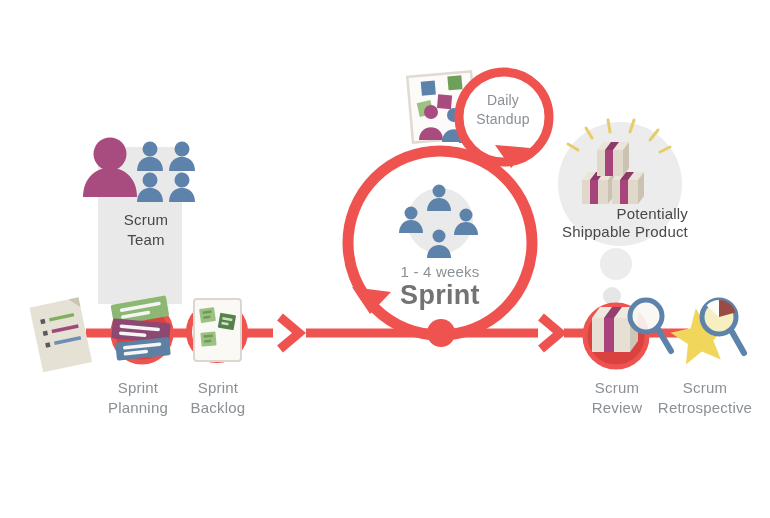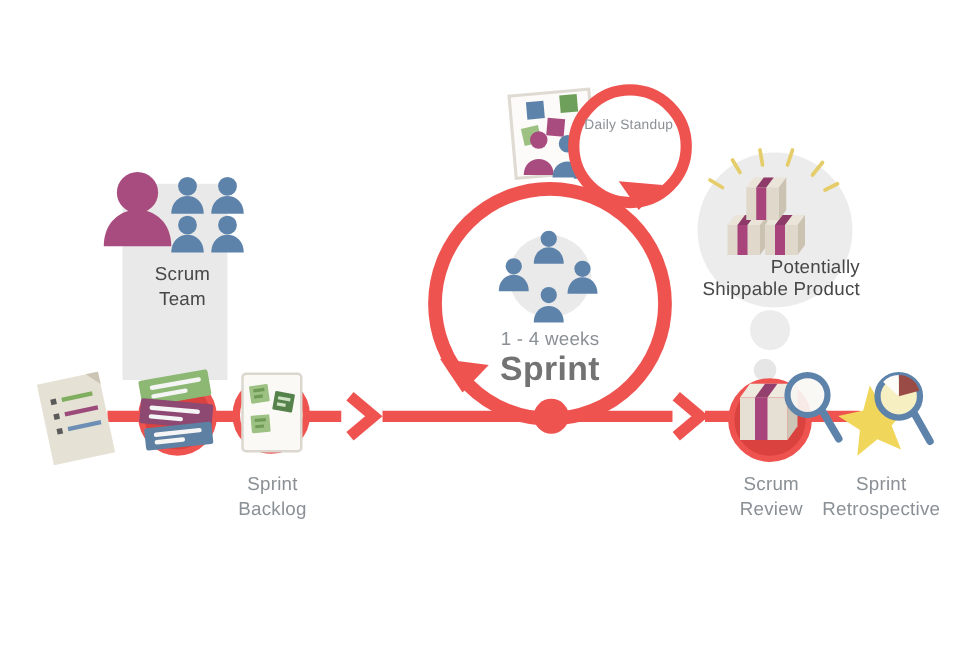--- a/index.html
+++ b/index.html
@@ -2,21 +2,21 @@
 <html><head>
 <meta charset="utf-8">
 <style>
   html,body{margin:0;padding:0;background:#fff;}
   #stage{position:relative;width:770px;height:518px;background:#ffffff;overflow:hidden;
          font-family:"Liberation Sans",sans-serif;}
   #stage svg{position:absolute;left:0;top:0;}
   .lbl{position:absolute;font-size:15px;line-height:20px;color:#8A9095;text-align:center;
        letter-spacing:.2px;}
   .lbl-dark{color:#474747;font-weight:400;}
-  .lbl-small{font-size:11px;line-height:19px;}
+  .lbl-small{font-size:14px;line-height:19px;}
   .sprint-title{position:absolute;font-size:27px;line-height:30px;font-weight:700;color:#737373;
        text-align:center;letter-spacing:.3px;}
   .shippable{line-height:18px;}
 </style>
 </head>
 <body>
 
 <div id="stage">
 
 <svg width="770" height="518" viewBox="0 0 770 518">
@@ -179,30 +179,31 @@
   <g>
     <polygon points="695.8,308.3 706.3,326.1 727,324.9 713.3,340.3 720.8,359.6 701.9,351.4 685.9,364.5 687.9,343.9 670.5,332.8 690.6,328.3" fill="#F0D75C"></polygon>
     <line x1="731" y1="330" x2="744" y2="353" stroke="#5E83AB" stroke-width="6" stroke-linecap="round"></line>
     <circle cx="719" cy="317" r="17" fill="#F6EFC1" stroke="#5E83AB" stroke-width="5"></circle>
     <path d="M719,317 L719,300 A17,17 0 0 1 735.5,312.5 Z" fill="#9A4B45"></path>
     <path d="M719,317 L706.5,305.5 A17,17 0 0 1 719,300 Z" fill="#FDFCF8"></path>
   </g>
 </svg>
 
 
+<div class="lbl" style="left:93px;top:378px;width:90px;">Sprint Planning</div>
 
 <div class="lbl" style="left:173px;top:378px;width:90px;">Sprint Backlog</div>
 
 <div class="lbl lbl-dark" style="left:114px;top:210px;width:64px;">Scrum Team</div>
 
 <div class="lbl lbl-small" style="left:463px;top:91px;width:80px;">Daily Standup</div>
 
 <div class="lbl" style="left:390px;top:262px;width:100px;">1 - 4 weeks</div>
 
 <div class="sprint-title" style="left:380px;top:280px;width:120px;">Sprint</div>
 
 <div class="lbl lbl-dark shippable" style="left:548px;top:205px;width:140px;text-align:right;">Potentially Shippable Product</div>
 
 <div class="lbl" style="left:582px;top:378px;width:70px;">Scrum Review</div>
 
-<div class="lbl" style="left:645px;top:378px;width:120px;">Sprint Retrospective</div>
+<div class="lbl" style="left:645px;top:378px;width:120px;">Scrum Retrospective</div>
 
 </div>
 
 </body></html>

